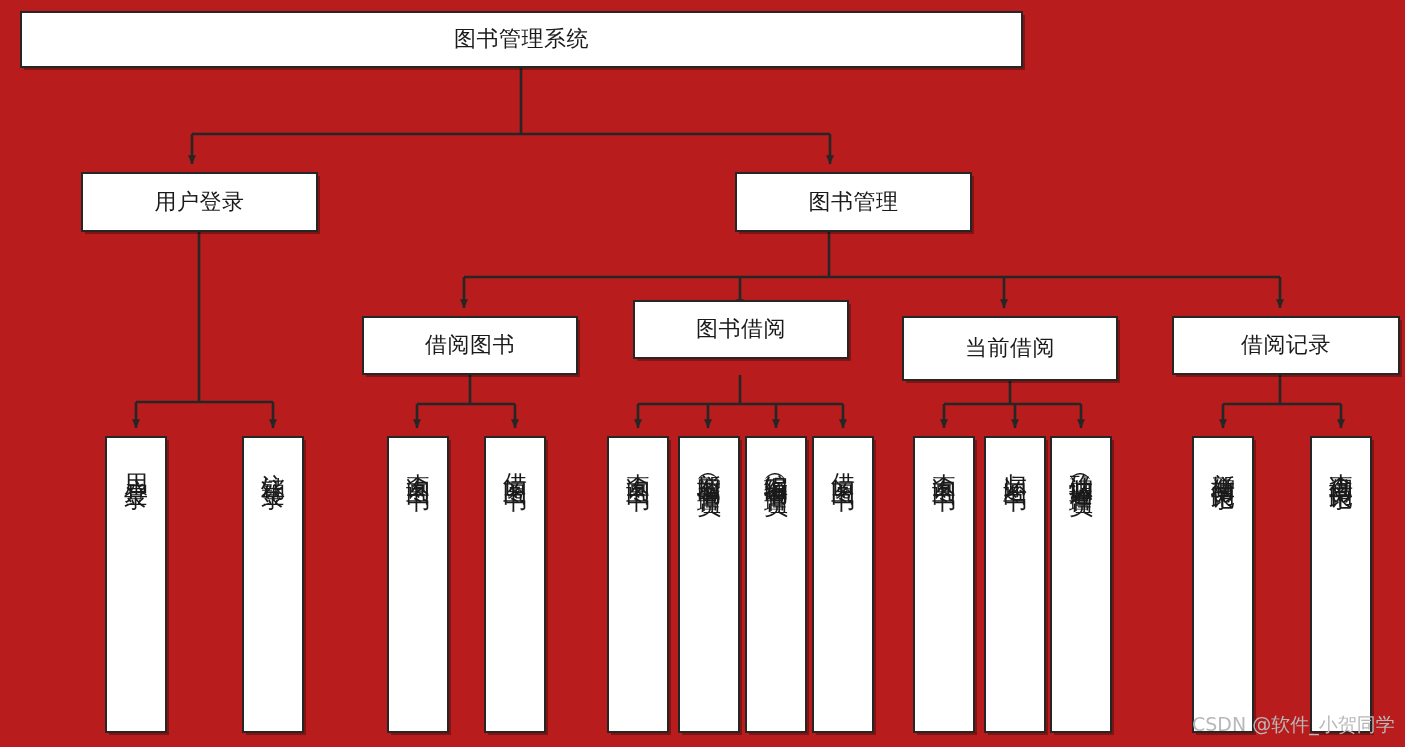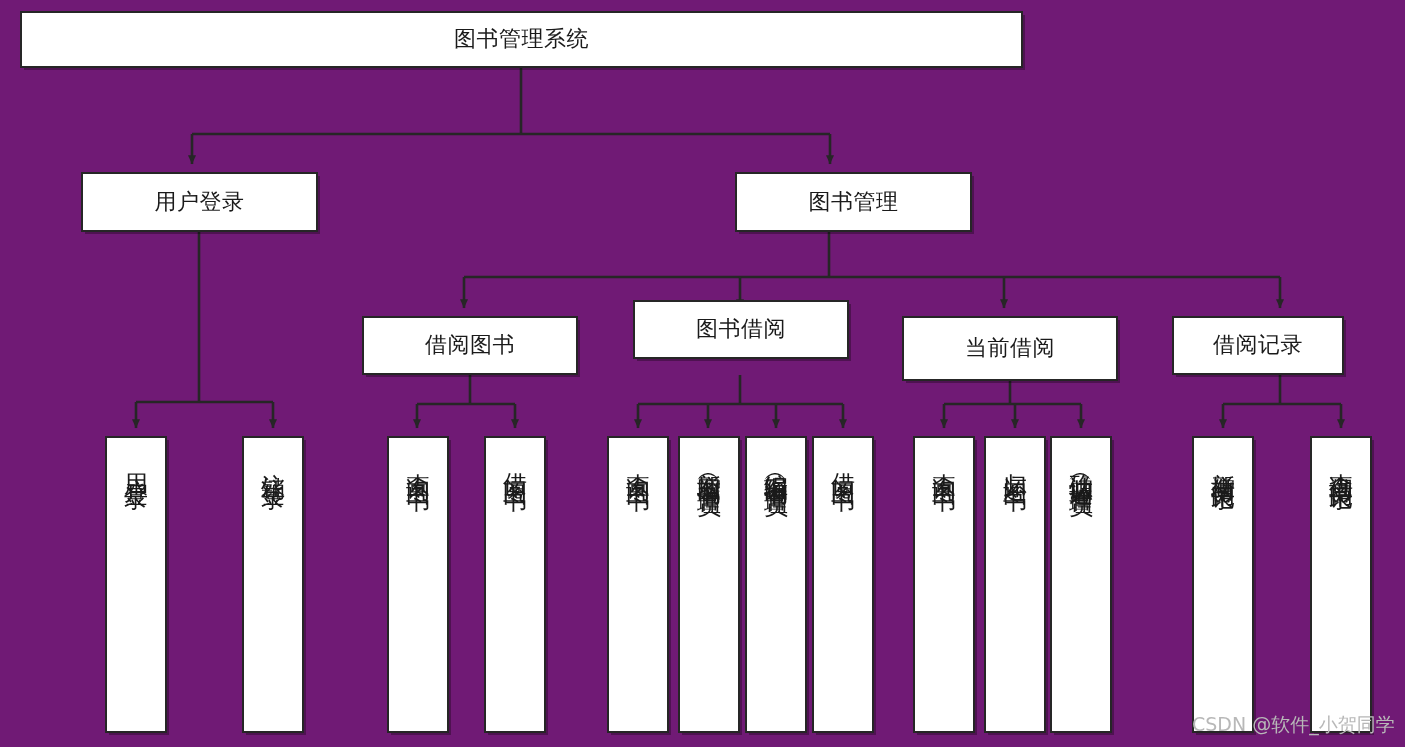--- a/index.html
+++ b/index.html
@@ -7,21 +7,21 @@
     padding: 0;
     background: #ffffff;
   }
   body {
     font-family: "DejaVu Sans", "Liberation Sans", sans-serif;
   }
   #canvas {
     position: relative;
     width: 1405px;
     height: 747px;
-    background: #701a75;
+    background: #b91c1c;
     overflow: hidden;
   }
   #edges {
     position: absolute;
     left: 0;
     top: 0;
     width: 1405px;
     height: 747px;
   }
   .node {
@@ -140,21 +140,21 @@
 
   <div class="node horizontal" style="left: 362px; top: 316px; width: 216px; height: 59px;">
     <span class="node-label">借阅图书</span>
   </div>
   <div class="node horizontal" style="left: 633px; top: 300px; width: 216px; height: 59px;">
     <span class="node-label">图书借阅</span>
   </div>
   <div class="node horizontal" style="left: 902px; top: 316px; width: 216px; height: 65px;">
     <span class="node-label">当前借阅</span>
   </div>
-  <div class="node horizontal" style="left: 1172px; top: 316px; width: 172px; height: 59px;">
+  <div class="node horizontal" style="left: 1172px; top: 316px; width: 228px; height: 59px;">
     <span class="node-label">借阅记录</span>
   </div>
 
   <div class="node vertical" style="left: 105px; top: 436px; width: 62px; height: 297px;">
     <span class="node-label">用户登录</span>
   </div>
   <div class="node vertical" style="left: 242px; top: 436px; width: 62px; height: 297px;">
     <span class="node-label">注销登录</span>
   </div>
   <div class="node vertical" style="left: 387px; top: 436px; width: 62px; height: 297px;">

